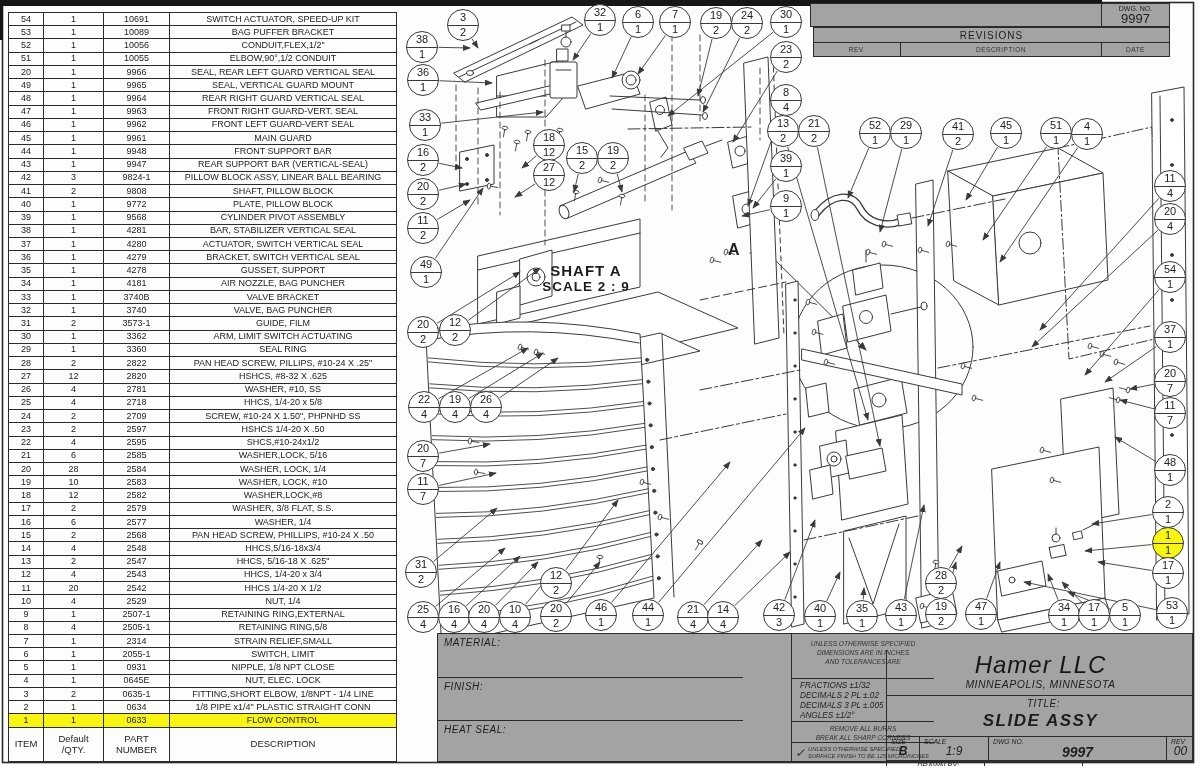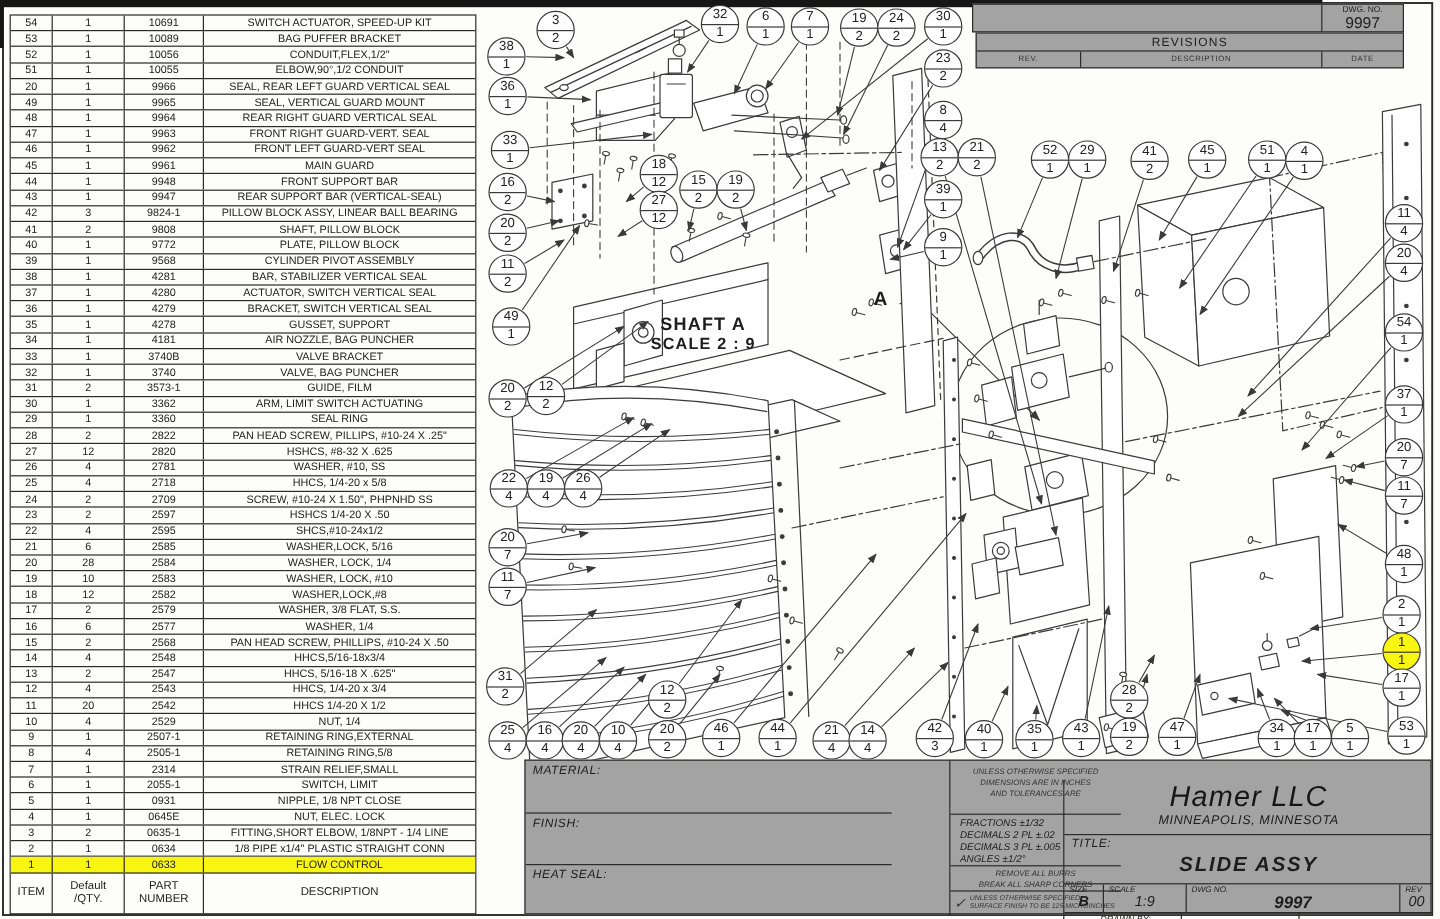--- a/index.html
+++ b/index.html
@@ -47,21 +47,21 @@
   #tol-burr{height:21px;border-bottom:1px solid #2b2b2b;box-sizing:border-box;font-size:6.6px;
             text-align:center;padding-top:3px;line-height:1.3;color:#333;}
   #tol-surf{height:20px;display:flex;align-items:center;box-sizing:border-box;font-size:5.8px;
             line-height:1.25;color:#333;padding-left:3px;}
   #tol-surf .check{font-size:12px;margin-right:3px;}
   #tb-right{left:448px;top:0;width:308px;height:129px;border-left:1px solid #2b2b2b;margin-top:16px;}
   #tb-co{height:44px;border-bottom:1px solid #2b2b2b;box-sizing:border-box;text-align:center;}
   #co-name{font-size:24px;letter-spacing:1px;line-height:1.1;margin-top:2px;color:#161616;}
   #co-loc{font-size:10.5px;letter-spacing:.5px;}
   #tb-title{height:41px;border-bottom:1px solid #2b2b2b;box-sizing:border-box;}
-  #tb-title .tb-lab{padding-top:2px;}
+  #tb-title .tb-lab{padding-top:2px;text-align:center;}
   #tb-title-val{text-align:center;font-size:17px;font-weight:bold;letter-spacing:1.5px;margin-top:2px;}
   #tb-sizerow{height:24px;border-bottom:1px solid #2b2b2b;box-sizing:border-box;display:flex;}
   .sz{box-sizing:border-box;border-right:1px solid #2b2b2b;text-align:center;overflow:hidden;}
   .sz .lab{display:block;font-size:6.8px;text-align:left;padding:1px 0 0 4px;}
   .sz .val{display:block;font-size:12px;font-weight:bold;line-height:1;}
   #sz-size{width:33px;}#sz-scale{width:69px;}#sz-dwg{width:178px;}#sz-rev{flex:1;border-right:none;}
   #tb-drawrow{height:18px;display:flex;}
   .dr{box-sizing:border-box;border-right:1px solid #2b2b2b;display:flex;align-items:center;
       font-size:7.5px;padding-left:5px;white-space:nowrap;}
   .dr b{font-size:8.5px;font-weight:normal;margin-left:8px;}

